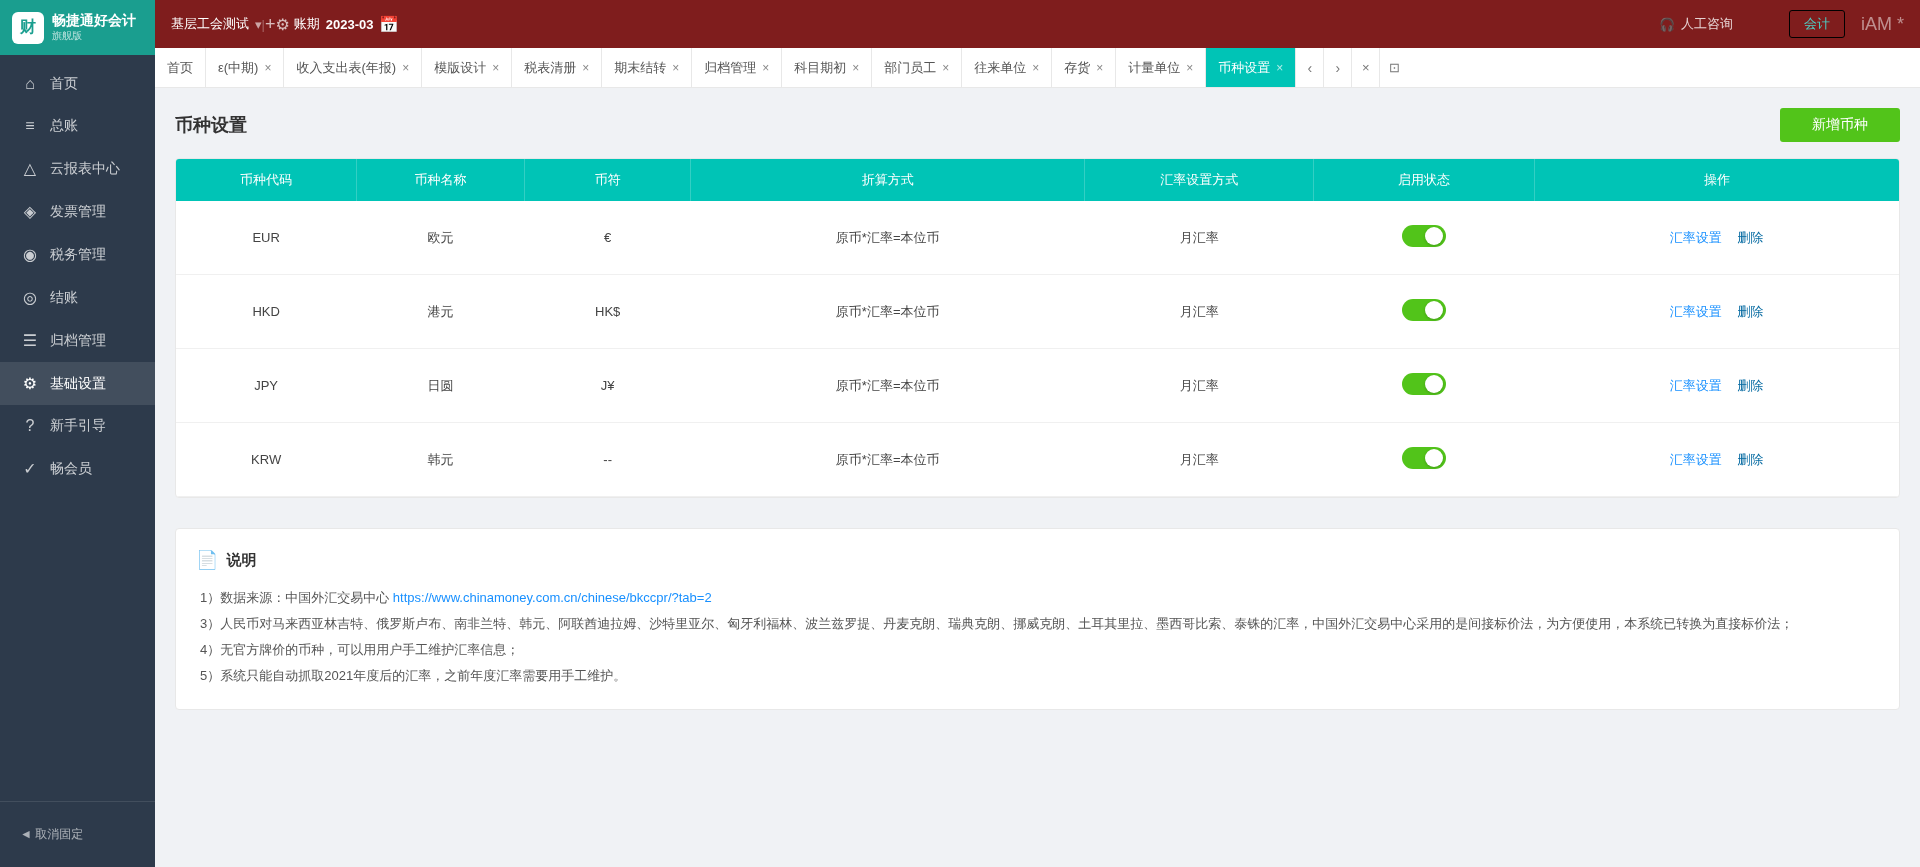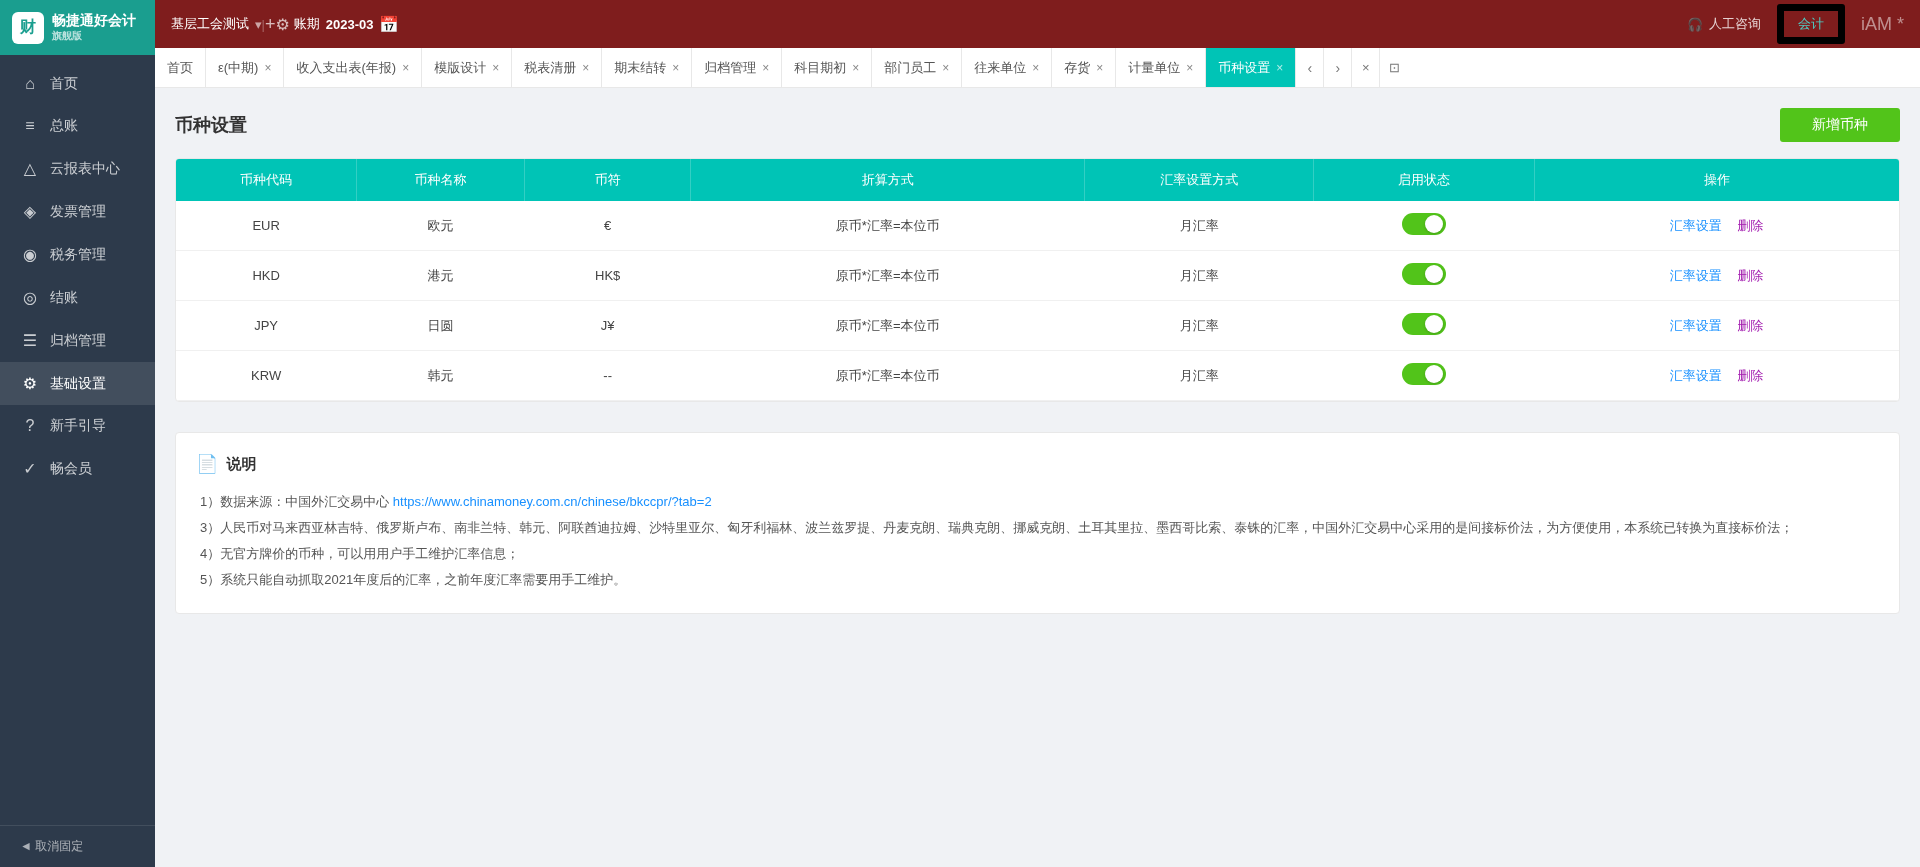--- a/index.html
+++ b/index.html
@@ -3,41 +3,41 @@
   <meta charset="utf-8">
   <style>
     * { margin: 0; padding: 0; box-sizing: border-box; }
     body { font-family: "Microsoft YaHei", "PingFang SC", sans-serif; font-size: 13px; background: #f0f2f5; color: #333; width: 1920px; height: 867px; overflow: hidden; display: flex; }
 
     
     .sidebar { width: 155px; background: #2d3a4b; height: 867px; display: flex; flex-direction: column; flex-shrink: 0; }
     .sidebar-logo { background: #1a9e8f; padding: 10px 12px; display: flex; align-items: center; gap: 8px; height: 55px; }
     .sidebar-logo-icon { width: 32px; height: 32px; background: white; border-radius: 6px; display: flex; align-items: center; justify-content: center; color: #1a9e8f; font-size: 16px; font-weight: bold; }
     .sidebar-logo-text { color: white; font-size: 14px; font-weight: bold; line-height: 1.2; }
-    .sidebar-logo-sub { color: rgba(255,255,255,0.7); font-size: 10px; font-weight: bold; }
+    .sidebar-logo-sub { color: rgba(255,255,255,0.7); font-size: 10px; }
     .sidebar-nav { flex: 1; padding: 8px 0; }
     .sidebar-item { display: flex; align-items: center; gap: 10px; padding: 12px 20px; color: rgba(255,255,255,0.75); cursor: pointer; font-size: 14px; }
     .sidebar-item.active { background: rgba(255,255,255,0.1); color: white; }
     .sidebar-item-icon { width: 20px; text-align: center; font-size: 16px; }
-    .sidebar-footer { padding: 12px 20px; color: rgba(255,255,255,0.6); font-size: 12px; display: flex; align-items: center; gap: 6px; cursor: pointer; border-top: 1px solid rgba(255,255,255,0.1); }
+    .sidebar-footer { padding: 24px 20px; color: rgba(255,255,255,0.6); font-size: 12px; display: flex; align-items: center; gap: 6px; cursor: pointer; border-top: 1px solid rgba(255,255,255,0.1); }
 
     
     .main { flex: 1; display: flex; flex-direction: column; overflow: hidden; }
 
     
     .topbar { background: #7f1d1d; height: 48px; display: flex; align-items: center; padding: 0 16px; gap: 0; }
     .topbar-project { color: white; font-size: 13px; display: flex; align-items: center; gap: 6px; }
     .topbar-divider { color: rgba(255,255,255,0.3); }
     .topbar-add { color: rgba(255,255,255,0.7); font-size: 18px; cursor: pointer; }
     .topbar-settings { color: rgba(255,255,255,0.7); font-size: 16px; cursor: pointer; }
     .topbar-period { color: white; font-size: 13px; display: flex; align-items: center; gap: 6px; margin-left: 4px; }
     .topbar-period-icon { color: #1db8a8; font-size: 16px; }
     .topbar-right { margin-left: auto; display: flex; align-items: center; gap: 16px; }
     .topbar-consult { color: rgba(255,255,255,0.8); font-size: 13px; display: flex; align-items: center; gap: 5px; cursor: pointer; }
-    .topbar-btn { background: transparent; border: 7px solid #000000; color: #4ecdc4; padding: 4px 14px; border-radius: 3px; cursor: pointer; font-size: 13px; }
+    .topbar-btn { background: transparent; border: 1px solid #000000; color: #4ecdc4; padding: 4px 14px; border-radius: 3px; cursor: pointer; font-size: 13px; margin-left: 40px; }
 
     
     .tabbar { background: white; display: flex; align-items: center; border-bottom: 1px solid #e8e8e8; height: 40px; overflow: hidden; }
     .tab { display: flex; align-items: center; padding: 0 12px; height: 40px; font-size: 13px; color: #555; cursor: pointer; border-right: 1px solid #e8e8e8; white-space: nowrap; gap: 6px; flex-shrink: 0; }
     .tab.active { background: #00c4b6; color: white; }
     .tab-close { font-size: 12px; color: inherit; opacity: 0.7; }
     .tab-nav-btn { width: 28px; height: 40px; display: flex; align-items: center; justify-content: center; cursor: pointer; color: #777; border-right: 1px solid #e8e8e8; font-size: 14px; }
     .tab-nav-close { width: 28px; height: 40px; display: flex; align-items: center; justify-content: center; cursor: pointer; color: #777; border-right: 1px solid #e8e8e8; }
     .tab-nav-expand { width: 28px; height: 40px; display: flex; align-items: center; justify-content: center; cursor: pointer; color: #777; }
 
@@ -47,23 +47,23 @@
     .page-title { font-size: 18px; font-weight: bold; color: #333; }
     .btn-new { background: #52c41a; color: white; border: none; padding: 8px 32px; border-radius: 3px; font-size: 14px; cursor: pointer; }
 
     
     .table-wrapper { background: white; border-radius: 4px; overflow: hidden; border: 1px solid #e8e8e8; }
     .table { width: 100%; border-collapse: collapse; }
     .table thead tr { background: #00c4b6; }
     .table thead th { color: white; padding: 12px 0; text-align: center; font-size: 13px; font-weight: normal; border-right: 1px solid rgba(255,255,255,0.2); }
     .table thead th:last-child { border-right: none; }
     .table tbody tr { border-bottom: 1px solid #f0f0f0; }
-    .table tbody td { padding: 12px 16px; text-align: center; font-size: 13px; color: #444; }
+    .table tbody td { padding: 24px 16px; text-align: center; font-size: 13px; color: #444; }
     .table-action-link { color: #1890ff; cursor: pointer; text-decoration: none; }
-    .table-action-delete { color: #a21caf; cursor: pointer; margin-left: 12px; }
+    .table-action-delete { color: #0369a1; cursor: pointer; margin-left: 12px; }
 
     
     .toggle { display: inline-flex; align-items: center; cursor: pointer; }
     .toggle-track { width: 44px; height: 22px; background: #52c41a; border-radius: 11px; position: relative; }
     .toggle-thumb { width: 18px; height: 18px; background: white; border-radius: 50%; position: absolute; top: 2px; right: 3px; box-shadow: 0 1px 3px rgba(0,0,0,0.2); }
 
     
     .desc-section { margin-top: 30px; background: white; border-radius: 4px; padding: 20px; border: 1px solid #e8e8e8; }
     .desc-title { display: flex; align-items: center; gap: 8px; font-size: 15px; font-weight: bold; color: #333; margin-bottom: 14px; }
     .desc-icon { color: #00c4b6; font-size: 18px; }

